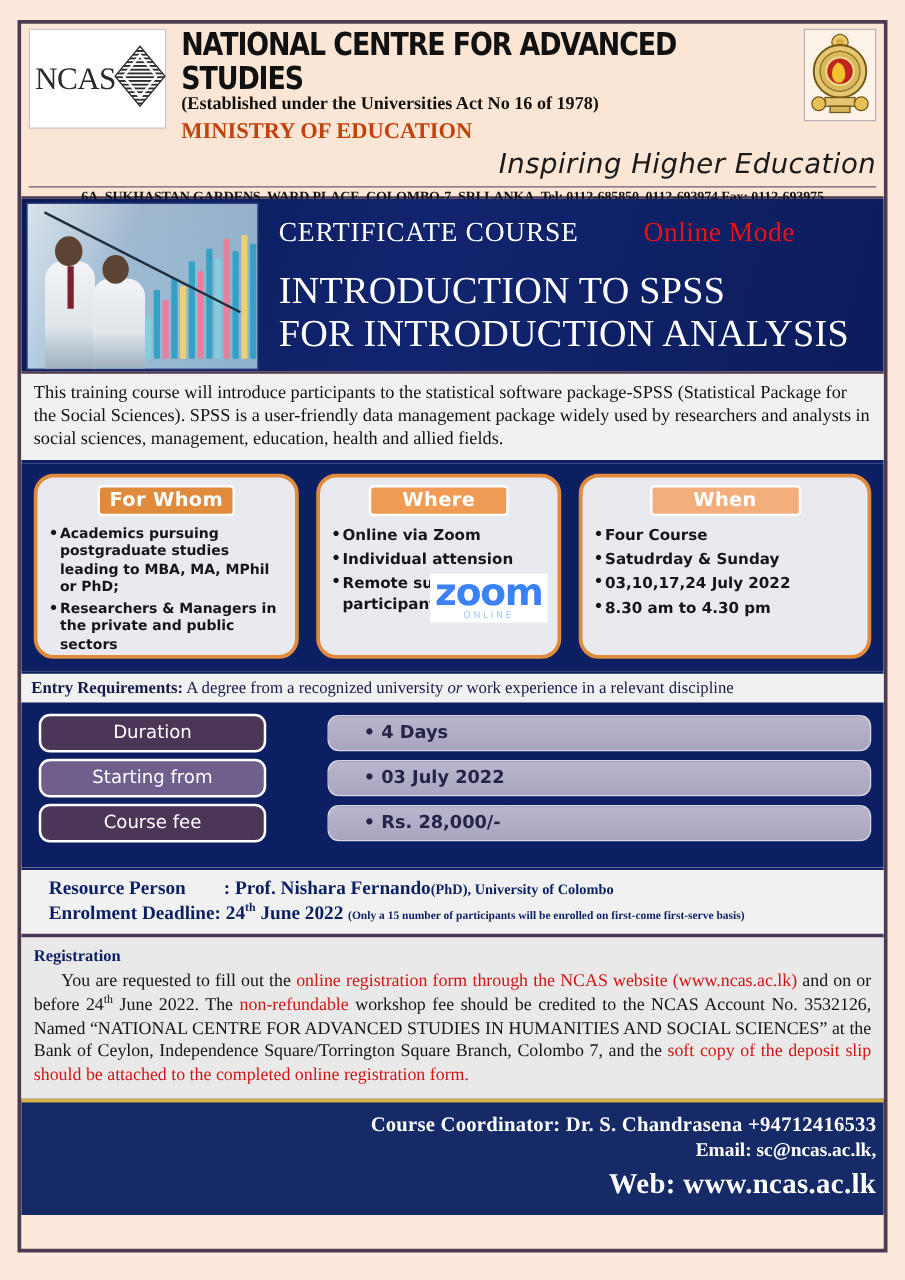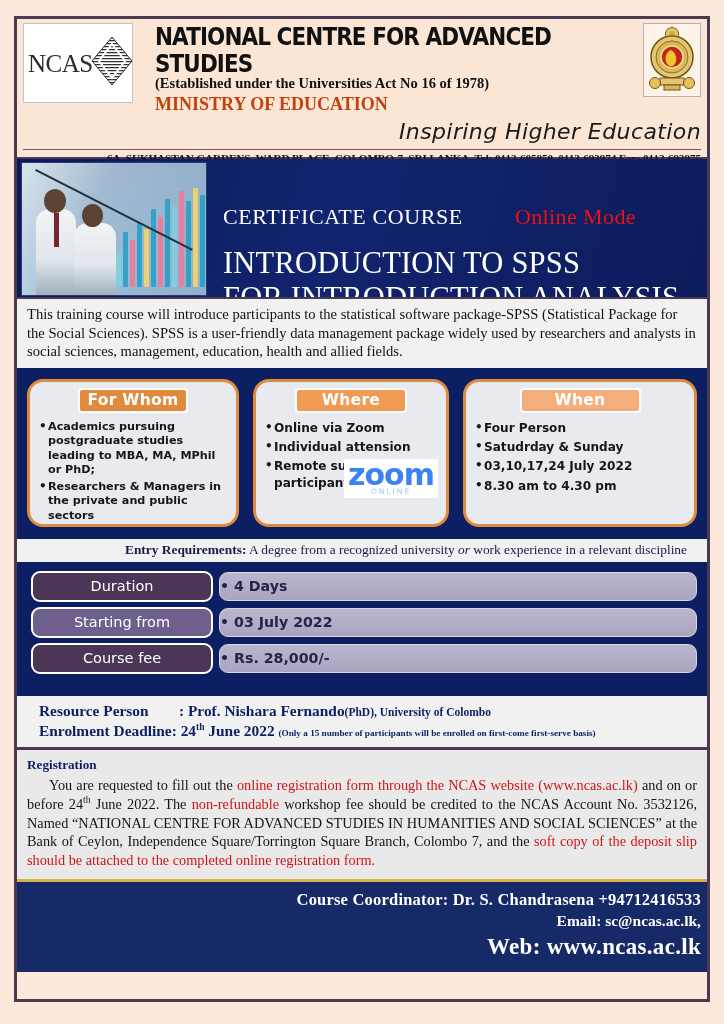--- a/index.html
+++ b/index.html
@@ -43,21 +43,21 @@
     padding-left: 4px;
     flex: 0 0 auto;
   }
   .ncas-logo .wordmark {
     font-family: "Liberation Serif", serif;
     font-size: 25px; color: #2b2b2b; letter-spacing: -0.5px;
     line-height: 1;
   }
   .ncas-logo .diamond-wrap { margin-left: -4px; }
 
-  .header-titles { flex: 1 1 auto; padding-left: 22px; padding-top: 1px; }
+  .header-titles { flex: 1 1 auto; padding-left: 12px; padding-top: 1px; }
   .org-name {
     font-family: "DejaVu Sans", sans-serif;
     font-weight: bold;
     font-size: 21.5px;
     letter-spacing: -0.9px;
     color: #111111;
     line-height: 1.05;
     transform: scaleY(1.18);
     transform-origin: left top;
   }
@@ -92,21 +92,21 @@
     font-size: 22px;
     color: #1a1a1a;
     font-style: italic;
     letter-spacing: 0.4px;
     margin-top: 4px;
   }
   .addr-bar {
     border-top: 1px solid #6a5a70;
     margin-top: 5px;
     padding-top: 2px;
-    text-align: right;
+    text-align: center;
     font-family: "Liberation Serif", serif;
     font-weight: bold;
     font-size: 11.2px;
     color: #141414;
     letter-spacing: -0.1px;
   }
 
   
   .banner {
     position: relative;
@@ -145,21 +145,21 @@
     background: #5b4434; border-radius: 50%;
   }
   .banner-photo .tie {
     position: absolute; width: 5px; background: #7a2230;
   }
   .banner-photo .pointer {
     position: absolute; left: 14px; top: 6px; width: 176px; height: 2px;
     background: #20303f; transform: rotate(27deg); transform-origin: left top;
   }
 
-  .banner-text { flex: 1 1 auto; padding: 14px 10px 6px 16px; margin-top: 31px; }
+  .banner-text { flex: 1 1 auto; padding: 14px 10px 6px 16px; }
   .banner-row1 { display: flex; align-items: baseline; }
   .cert-course {
     font-family: "Liberation Serif", serif;
     font-size: 22px; color: #ffffff; letter-spacing: 0.6px;
   }
   .online-mode {
     font-family: "Liberation Serif", serif;
     font-size: 22px; color: #ef1111; letter-spacing: 0.4px;
     margin-left: 52px; font-weight: normal;
   }
@@ -261,31 +261,31 @@
 
   
   .entry {
     background: #f1f1f1;
     border-top: 2px solid #0d1f63;
     border-bottom: 2px solid #0d1f63;
     padding: 3px 20px 4px 8px;
     font-family: "Liberation Serif", serif;
     font-size: 13.4px;
     color: #141a4a;
-    text-align: right;
+    text-align: left;
   }
   .entry b { font-weight: bold; }
   .entry i { font-style: italic; }
 
   
   .tbl {
     background: #0d1f63;
     padding: 7px 10px 8px 14px;
   }
-  .trow { display: flex; align-items: center; margin-bottom: 5px; }
+  .trow { display: flex; align-items: center; margin-bottom: 5px; gap: 43px; }
   .trow:last-child { margin-bottom: 12px; }
   .tlabel {
     width: 182px;
     flex: 0 0 182px;
     text-align: center;
     color: #ffffff;
     font-family: "DejaVu Sans", sans-serif;
     font-size: 14.5px;
     padding: 5px 6px 6px 6px;
     border: 2px solid #ffffff;
@@ -293,21 +293,21 @@
     margin-right: 6px;
   }
   .r1 .tlabel { background: #4b3657; }
   .r2 .tlabel { background: #6e5f8c; }
   .r3 .tlabel { background: #4b3657; }
   .tvalue {
     flex: 1 1 auto;
     background: linear-gradient(180deg,#b9b6cd 0%, #a9a5c0 100%);
     border: 1px solid #d8d6e4;
     border-radius: 9px;
-    padding: 5px 6px 6px 0;
+    padding: 5px 6px 6px 28px;
     font-family: "DejaVu Sans", sans-serif;
     font-weight: bold;
     font-size: 14.2px;
     color: #25254a;
   }
   .tvalue::before { content: "\2022  "; }
 
   
   .resource {
     background: #f1f1f1;
@@ -465,21 +465,21 @@
         </ul>
         <div class="zoom-logo">
           <span class="zw">zoom</span>
           <span class="zo">ONLINE</span>
         </div>
       </div>
 
       <div class="card c3">
         <div class="card-title">When</div>
         <ul>
-          <li>Four Person</li>
+          <li>Four Course</li>
           <li>Satudrday &amp; Sunday</li>
           <li>03,10,17,24 July 2022</li>
           <li>8.30 am to 4.30 pm</li>
         </ul>
       </div>
     </div>
 
     <div class="entry">
       <b>Entry Requirements:</b><span> A degree from a recognized university </span><i>or</i><span> work experience in a relevant discipline</span>
     </div>

